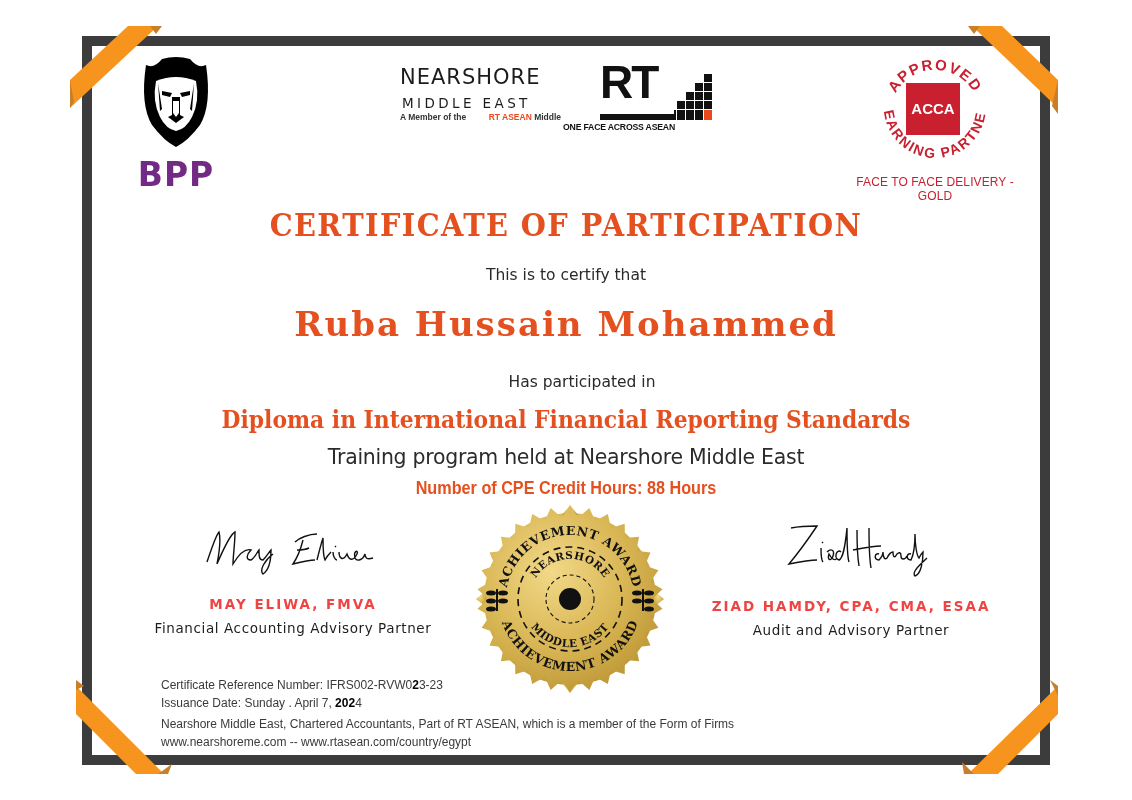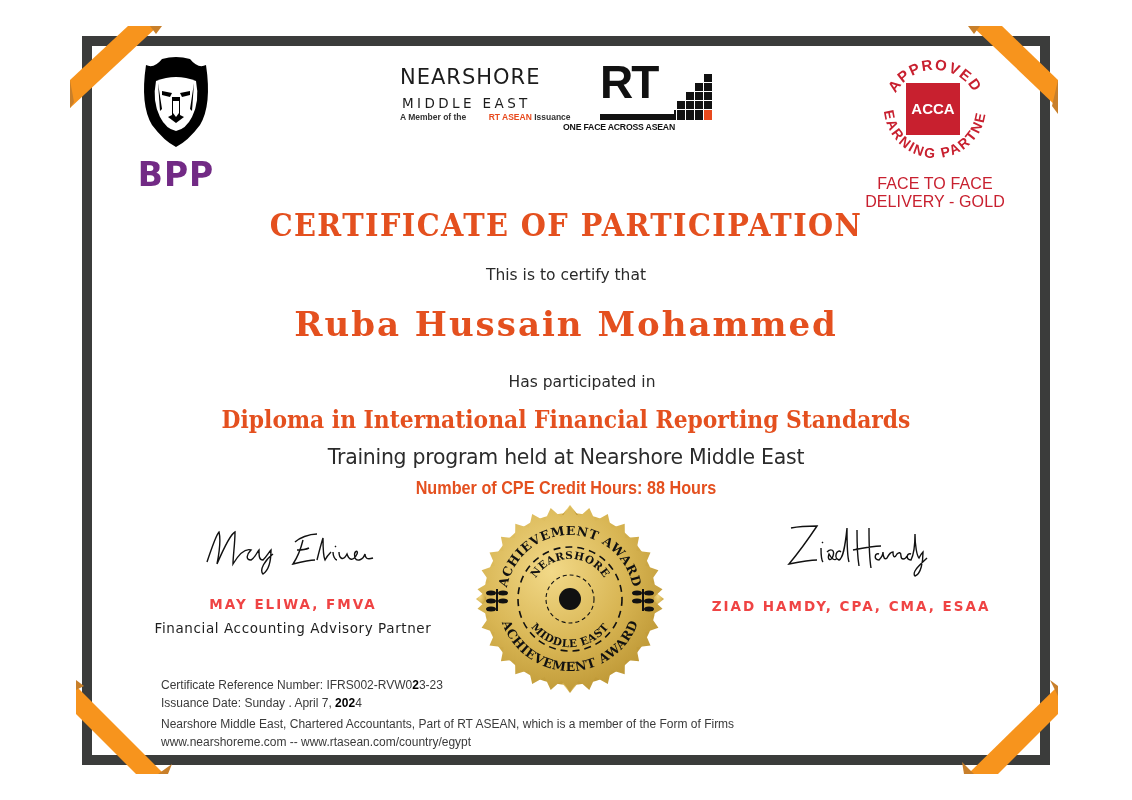--- a/index.html
+++ b/index.html
@@ -23,21 +23,21 @@
   .ns-sub { font-family: "DejaVu Sans", sans-serif; font-size: 13.5px; letter-spacing: 3.4px; color: #1c1c1c; margin-top: 6px; padding-left: 2px; }
   .ns-member { font-family: "Liberation Sans", sans-serif; font-size: 8.5px; font-weight: bold; color: #333; margin-top: 1px; white-space: nowrap; }
   .ns-member .rt { color: #e84a1e; padding-left: 20px; }
 
   .rt-logo { position: absolute; left: 563px; top: 62px; width: 112px; }
   .rt-letters { font-family: "Liberation Sans", sans-serif; font-weight: bold; font-size: 46px; line-height: 40px; color: #111; letter-spacing: -2px; }
   .rt-tag { font-family: "Liberation Sans", sans-serif; font-size: 8.7px; font-weight: bold; color: #111; margin-top: 2px; white-space: nowrap; letter-spacing: -0.2px; }
 
   .acca-logo { position: absolute; left: 870px; top: 47px; width: 130px; height: 130px; }
   .acca-caption { position: absolute; left: 840px; top: 175px; width: 190px; text-align: center;
-    font-family: "Liberation Sans", sans-serif; font-size: 16px; color: #c8202f; letter-spacing: 0.1px; }
+    font-family: "Liberation Sans", sans-serif; font-size: 12px; color: #c8202f; letter-spacing: 0.1px; }
 
   
   .center { position: absolute; left: 82px; width: 968px; text-align: center; }
   .title { top: 207px; font-family: "DejaVu Serif", serif; font-weight: bold; font-size: 31px; color: #e4501f; letter-spacing: 1.5px; transform: scaleX(0.93); }
   .certify { top: 266px; font-family: "DejaVu Sans", sans-serif; font-size: 15.5px; color: #2a2a2a; }
   .recipient { top: 304px; font-family: "DejaVu Serif", serif; font-weight: bold; font-size: 34px; color: #e4501f; letter-spacing: 2px; }
   .participated { top: 373px; font-family: "DejaVu Sans", sans-serif; font-size: 15.5px; color: #2a2a2a; padding-left: 32px; }
   .program { top: 405px; font-family: "DejaVu Serif", serif; font-weight: bold; font-size: 24px; color: #e4501f; transform: scaleX(0.91); }
   .venue { top: 444px; font-family: "DejaVu Sans", sans-serif; font-size: 22px; color: #2b2b2b; font-weight: normal; transform: scaleX(0.93); letter-spacing: -0.3px; }
   .hours { top: 478px; font-family: "Liberation Sans", sans-serif; font-weight: bold; font-size: 18px; color: #e4501f; transform: scaleX(0.9); }
@@ -93,21 +93,21 @@
     <path d="M33,46 L33,58 L36,62 L39,58 L39,46 Z" fill="#fff"></path>
     <path d="M18,28 L22,54 L20,56 Z" fill="#000"></path>
     <path d="M54,28 L50,54 L52,56 Z" fill="#000"></path>
   </svg>
   <div class="bpp-text">BPP</div>
 </div>
 
 <div class="nearshore-logo">
   <div class="ns-word">NEARSHORE</div>
   <div class="ns-sub">MIDDLE EAST</div>
-  <div class="ns-member"><span>A Member of the </span><span class="rt">RT ASEAN</span><span> Issuance</span></div>
+  <div class="ns-member"><span>A Member of the </span><span class="rt">RT ASEAN</span><span> Middle</span></div>
 </div>
 
 <div class="rt-logo">
   <div style="position:relative;height:58px;margin-left:37px;">
     <div class="rt-letters">RT</div>
     <svg style="position:absolute;left:0;top:40px" width="112" height="18" viewBox="0 0 112 18">
       <rect x="0" y="12" width="74" height="6" fill="#111"></rect>
     </svg>
     <svg style="position:absolute;left:74px;top:12px" width="38" height="46" viewBox="0 0 38 46">
       <g fill="#111">
@@ -164,20 +164,21 @@
   <div class="sig-name" style="margin-top:20px">MAY ELIWA, FMVA</div>
   <div class="sig-role">Financial Accounting Advisory Partner</div>
 </div>
 
 <div class="sig-block sig-right">
   <svg class="sig-svg" width="160" height="60" viewBox="0 0 160 60">
     <path d="M20,10 C30,8 40,8 46,8 C38,20 28,34 18,46 C28,44 38,42 46,42 M50,30 C50,36 50,42 52,44 M51,24 L52,25 M56,34 C60,30 64,32 62,38 C60,44 56,42 58,36 C60,40 64,44 66,40 M70,34 C66,30 62,40 68,42 C72,40 74,30 76,10 C76,26 76,38 78,44" fill="none" stroke="#111" stroke-width="1.4"></path>
     <path d="M86,12 C86,24 86,36 88,48 M98,10 C98,24 98,38 100,50 M82,32 C92,30 102,28 110,28 M108,36 C104,34 102,42 108,42 C110,40 112,36 112,34 C112,40 114,42 116,40 C118,36 120,34 122,34 C122,40 124,40 126,36 C128,34 130,34 130,38 C130,42 134,42 136,38 M140,36 C136,34 134,42 140,42 C142,38 144,28 144,16 C144,28 146,38 148,40 C150,36 152,34 152,34 C152,44 150,56 144,58 C140,54 150,46 156,40" fill="none" stroke="#111" stroke-width="1.4"></path>
   </svg>
   <div class="sig-name" style="margin-top:20px">ZIAD HAMDY, CPA, CMA, ESAA</div>
+  <div class="sig-role">Audit and Advisory Partner</div>
 </div>
 
 <svg class="seal" viewBox="0 0 188 188">
   <defs>
     <radialGradient id="goldGrad" cx="40%" cy="35%" r="75%">
       <stop offset="0%" stop-color="#f2d988"></stop>
       <stop offset="55%" stop-color="#d8b553"></stop>
       <stop offset="100%" stop-color="#b8912f"></stop>
     </radialGradient>
     <path id="sealOuterTop" d="M 30,94 A 64,64 0 0 1 158,94"></path>

